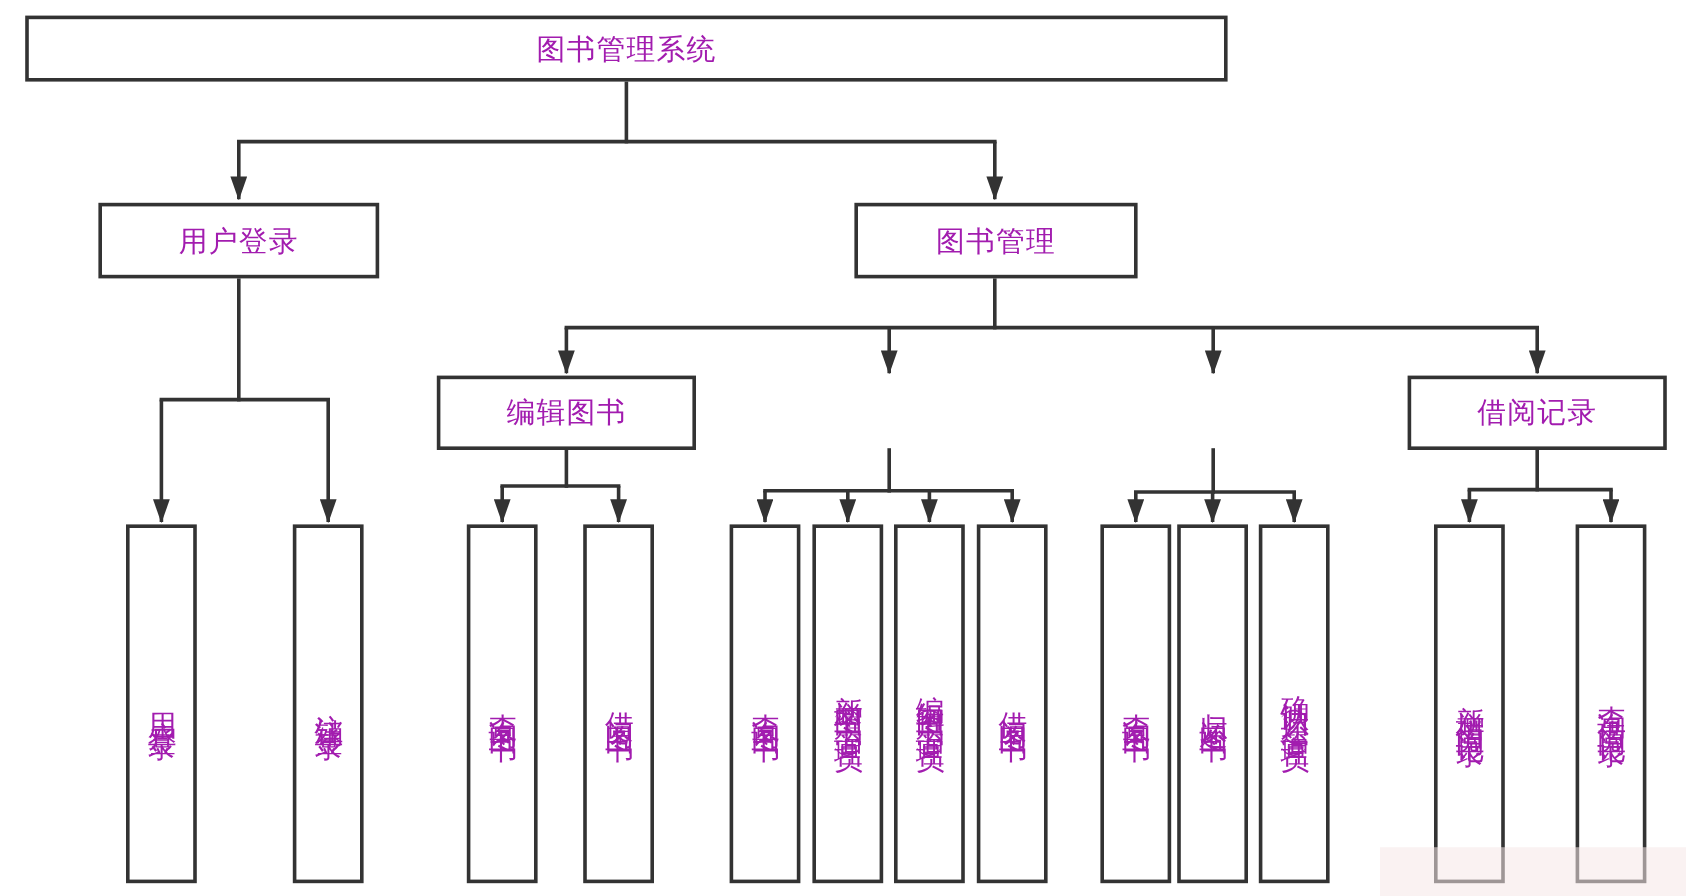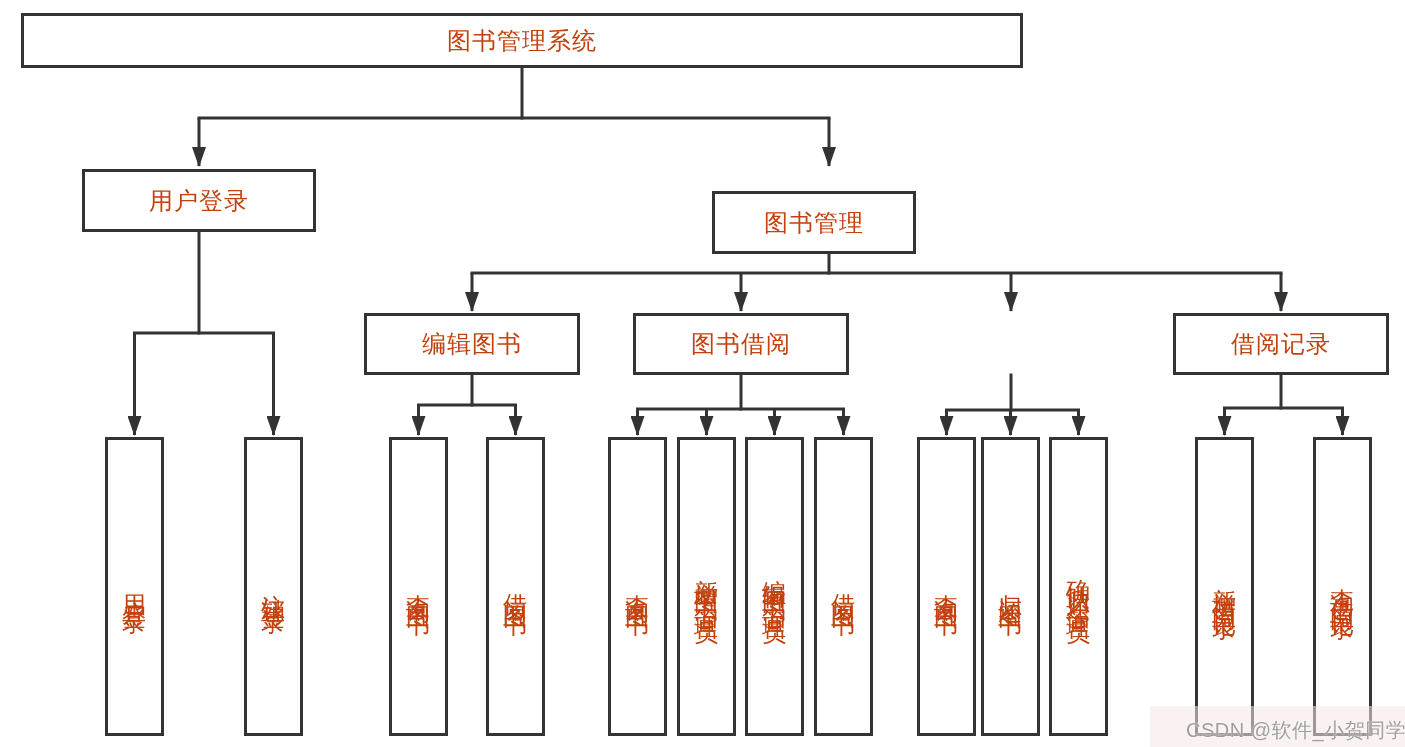--- a/index.html
+++ b/index.html
@@ -17,26 +17,26 @@
     width: 1405px; height: 747px;
   }
   .node {
     position: absolute;
     box-sizing: border-box;
     background: #ffffff;
     border: 3px solid #333333;
     display: flex;
     align-items: center;
     justify-content: center;
-    color: #c2410c;
+    color: #a21caf;
   }
   .h-node { font-size: 24px; letter-spacing: 1px; }
   .root-node   { left: 21px;  top: 13px;  width: 1002px; height: 55px; }
   .lvl2-user   { left: 82px;  top: 169px; width: 234px;  height: 63px; }
-  .lvl2-book   { left: 712px; top: 169px; width: 204px;  height: 63px; margin-top: 22px; }
+  .lvl2-book   { left: 712px; top: 169px; width: 236px;  height: 63px; }
   .lvl3 { top: 313px; width: 216px; height: 62px; }
   .lvl3-newrec  { left: 364px; }
   .lvl3-borrow  { left: 633px; }
   .lvl3-current { left: 903px; }
   .lvl3-records { left: 1173px; }
   .v-node { top: 437px; width: 59px; height: 299px; }
   .v-node .vtext {
     writing-mode: vertical-rl;
     text-orientation: mixed;
     font-size: 24px;
@@ -124,23 +124,20 @@
   <div class="node h-node lvl2-user">
     <span>用户登录</span>
   </div>
   <div class="node h-node lvl2-book">
     <span>图书管理</span>
   </div>
 
   <div class="node h-node lvl3 lvl3-newrec">
     <span>编辑图书</span>
   </div>
-  <div class="node h-node lvl3 lvl3-borrow">
-    <span>图书借阅</span>
-  </div>
   <div class="node h-node lvl3 lvl3-records">
     <span>借阅记录</span>
   </div>
 
   <div class="node v-node" style="left:105px">
     <span class="vtext">用户登录</span>
   </div>
   <div class="node v-node" style="left:244px">
     <span class="vtext">注销登录</span>
   </div>
@@ -176,15 +173,14 @@
   </div>
 
   <div class="node v-node" style="left:1195px">
     <span class="vtext">新增借阅记录</span>
   </div>
   <div class="node v-node" style="left:1313px">
     <span class="vtext">查询借阅记录</span>
   </div>
 
   <div class="wm-strip"></div>
-  <div class="watermark">CSDN @软件_小贺同学</div>
 
 </div>
 
 </body></html>

